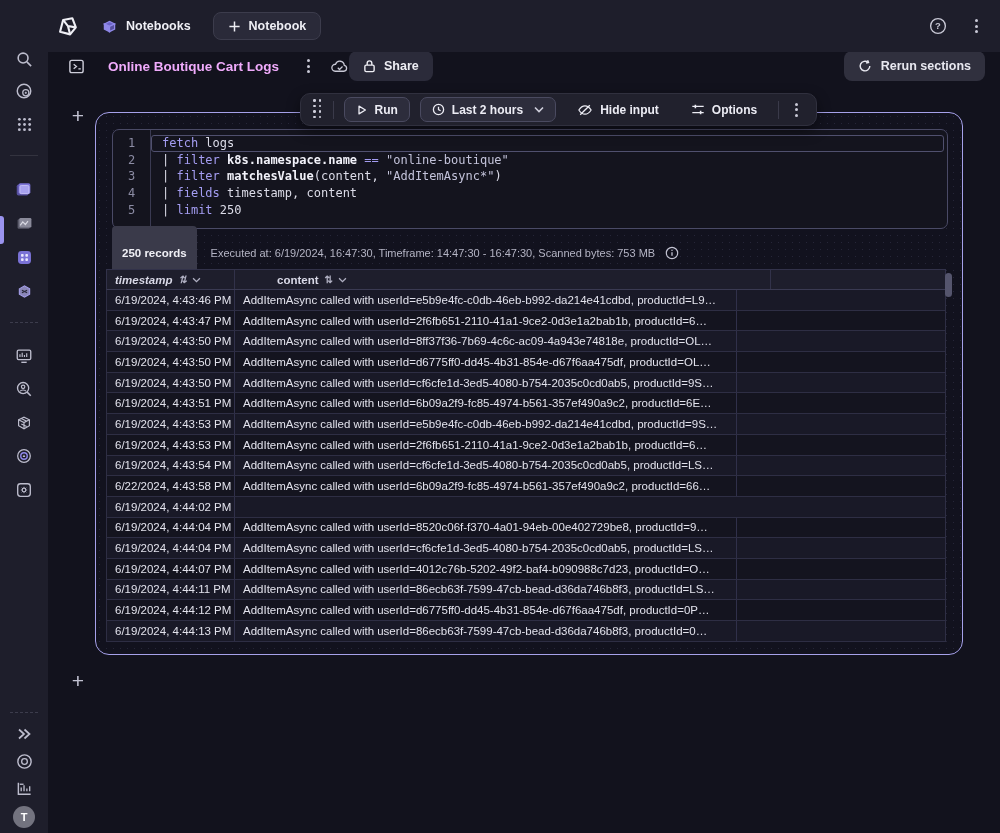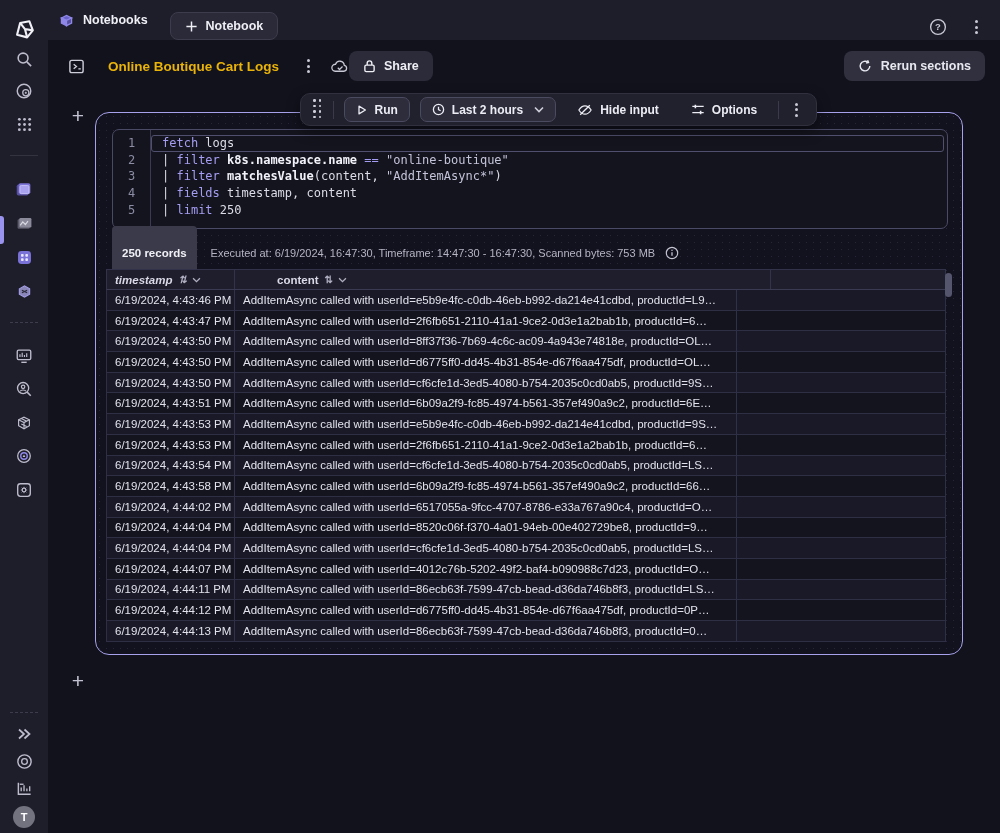--- a/index.html
+++ b/index.html
@@ -1,42 +1,42 @@
 <!DOCTYPE html>
 <html><head>
 <meta charset="utf-8">
 <style>
   * { margin:0; padding:0; box-sizing:border-box; }
   html,body { width:1000px; height:833px; background:#12121d; overflow:hidden;
     font-family:"Liberation Sans", sans-serif; -webkit-font-smoothing:antialiased; }
   #app { position:relative; width:1000px; height:833px; background:#12121d; color:#e4e4ee; }
 
   
-  .topbar { position:absolute; left:0; top:0; width:1000px; height:40px; background:#1e1e2b; z-index:30; display:flex; align-items:flex-end; }
+  .topbar { position:absolute; left:0; top:0; width:1000px; height:52px; background:#1e1e2b; z-index:30; display:flex; align-items:center;padding-left:43px; }
   .logo-box { width:48px; display:flex; justify-content:center; }
   .apptab { display:flex; align-items:center; gap:8px; padding:0 10px; height:40px; }
   .apptab .lbl { font-size:12.5px; font-weight:700; color:#f0f0f6; }
   .newbtn { display:flex; align-items:center; gap:8px; height:28px; padding:0 14px; margin-left:12px;
     background:#2a2a39; border:1px solid #3c3c4c; border-radius:8px; cursor:pointer; }
   .newbtn .lbl { font-size:12.5px; font-weight:700; color:#eeeef4; }
   .topbar-right { margin-left:auto; display:flex; align-items:center; gap:22px; padding-right:16px; color:#c9c9d6; }
 
   
   .sidebar { position:absolute; left:0; top:40px; width:48px; height:793px; background:#1e1e2b; z-index:25; }
   .side-item { position:absolute; left:0; width:48px; height:30px; display:flex; align-items:center; justify-content:center; color:#bdbdcd; cursor:pointer; }
   .side-div { position:absolute; left:10px; width:28px; border-top:1px solid #33333f; }
   .side-div.dashed { border-top:1px dashed #3c3c4c; }
   .active-pill { position:absolute; left:0; top:176px; width:4px; height:28px; background:#9a93ee; border-radius:0 3px 3px 0; }
   .avatar { width:22px; height:22px; border-radius:50%; background:#73737f; color:#fff; font-size:11px; font-weight:700;
     display:flex; align-items:center; justify-content:center; }
 
   
   .docheader { position:absolute; left:48px; top:40px; width:952px; height:52px; display:flex; align-items:center; }
   .collapse-ic { margin-left:20px; color:#cdcdda; display:flex; }
-  .doc-title { margin-left:23px; font-size:13.5px; font-weight:700; color:#eab308; }
+  .doc-title { margin-left:23px; font-size:13.5px; font-weight:700; color:#f0abfc; }
   .kebab { display:flex; flex-direction:column; gap:2.5px; padding:6px; cursor:pointer; }
   .kebab i { width:3px; height:3px; border-radius:50%; background:#c9c9d6; }
   .doc-kebab { margin-left:22px; }
   .cloud-ic { margin-left:14px; color:#c9c9d6; display:flex; cursor:pointer; }
   .sharebtn { display:flex; align-items:center; gap:8px; height:30px; padding:0 14px;
     background:#2b2b3a; border-radius:8px; cursor:pointer; color:#eeeef4; }
   .sharebtn .lbl { font-size:12.5px; font-weight:700; }
   .rerunbtn { position:absolute; right:15px; top:11px; display:flex; align-items:center; gap:9px; height:30px; padding:0 14px;
     background:#30303e; border-radius:8px; cursor:pointer; color:#e8e8f0; }
   .rerunbtn .lbl { font-size:12.5px; font-weight:700; }
@@ -469,26 +469,25 @@
           </div>
           <div class="trow">
             <div class="td ts">6/19/2024, 4:43:53 PM</div>
             <div class="td ct">AddItemAsync called with userId=2f6fb651-2110-41a1-9ce2-0d3e1a2bab1b, productId=6…</div>
           </div>
           <div class="trow">
             <div class="td ts">6/19/2024, 4:43:54 PM</div>
             <div class="td ct">AddItemAsync called with userId=cf6cfe1d-3ed5-4080-b754-2035c0cd0ab5, productId=LS…</div>
           </div>
           <div class="trow">
-            <div class="td ts">6/19/2024, 4:43:58 PM</div>
+            <div class="td ts">6/22/2024, 4:43:58 PM</div>
             <div class="td ct">AddItemAsync called with userId=6b09a2f9-fc85-4974-b561-357ef490a9c2, productId=66…</div>
           </div>
           <div class="trow">
             <div class="td ts">6/19/2024, 4:44:02 PM</div>
-            <div class="td ct">AddItemAsync called with userId=6517055a-9fcc-4707-8786-e33a767a90c4, productId=O…</div>
           </div>
           <div class="trow">
             <div class="td ts">6/19/2024, 4:44:04 PM</div>
             <div class="td ct">AddItemAsync called with userId=8520c06f-f370-4a01-94eb-00e402729be8, productId=9…</div>
           </div>
           <div class="trow">
             <div class="td ts">6/19/2024, 4:44:04 PM</div>
             <div class="td ct">AddItemAsync called with userId=cf6cfe1d-3ed5-4080-b754-2035c0cd0ab5, productId=LS…</div>
           </div>
           <div class="trow">

